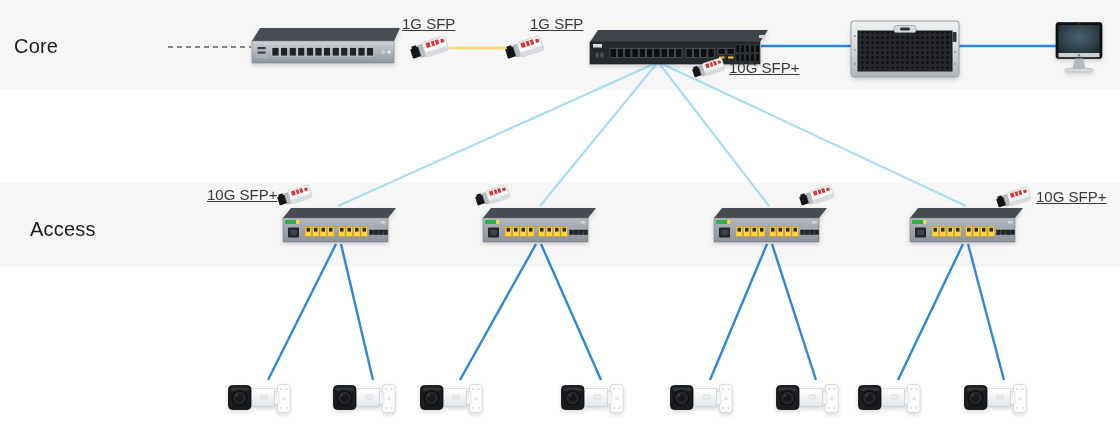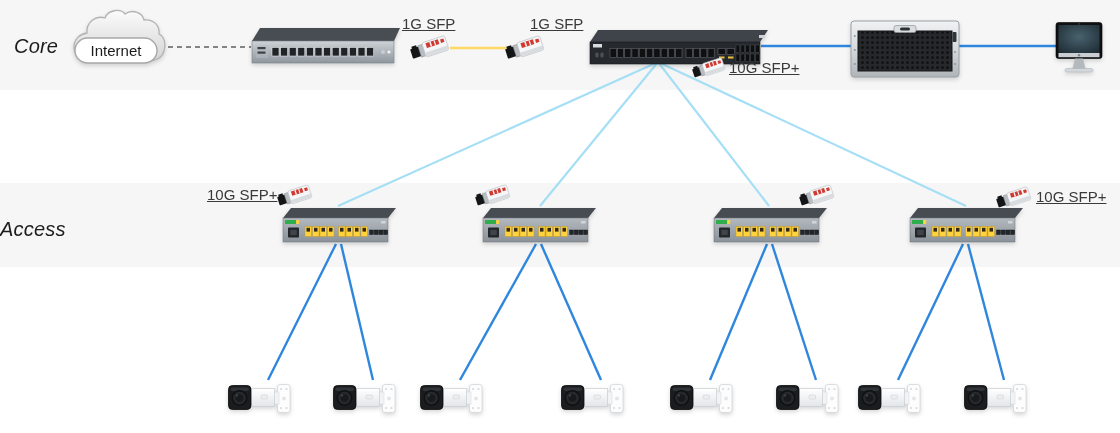--- a/index.html
+++ b/index.html
@@ -4,21 +4,21 @@
 <style>
   * { box-sizing: border-box; }
   html, body { margin: 0; padding: 0; background: #ffffff; }
   .canvas {
     position: relative; width: 1120px; height: 433px; background: #ffffff;
     font-family: "Liberation Sans", sans-serif; overflow: hidden;
   }
   .band { position: absolute; left: 0; width: 1120px; background: #f6f6f7; }
   .band-core { top: 0; height: 90px; }
   .band-access { top: 183px; height: 84px; }
-  .row-label { position: absolute; font-size: 20px; color: #1c1c1c; letter-spacing: .2px; font-style: italic; }
+  .row-label { position: absolute; font-size: 20px; color: #1c1c1c; letter-spacing: .2px; }
   .links { position: absolute; left: 0; top: 0; }
   .node { position: absolute; }
   .node svg { display: block; width: 100%; height: 100%; overflow: visible; }
   .sfp { transform: rotate(-18deg); }
   .sfp-label { position: absolute; font-size: 15px; color: #3a3a3a; white-space: nowrap; text-decoration: underline; }
   .cloud-text { font-size: 15px; fill: #1b1b1b; text-anchor: middle; font-family: "Liberation Sans", sans-serif; }
   .shadow { filter: drop-shadow(0 2px 2px rgba(0,0,0,0.16)); }
 </style>
 </head>
 <body>
@@ -237,28 +237,22 @@
       <line x1="536" y1="244" x2="460" y2="380"></line>
       <line x1="541" y1="244" x2="601" y2="380"></line>
       <line x1="767" y1="244" x2="710" y2="380"></line>
       <line x1="772" y1="244" x2="816" y2="380"></line>
       <line x1="963" y1="244" x2="898" y2="380"></line>
       <line x1="968" y1="244" x2="1004" y2="380"></line>
     </g>
   </svg>
 
   <div class="row-label" style="left:14px; top:35px">Core</div>
-  <div class="row-label" style="left:0; top:218px">Access</div>
-
-  <div class="node shadow" style="left:72px; top:7px; width:96px; height:62px">
-    <svg viewBox="0 0 96 62">
-      <use href="#cloud-shape"></use>
-      <text class="cloud-text" x="44" y="48.5">Internet</text>
-    </svg>
-  </div>
+  <div class="row-label" style="left:30px; top:218px">Access</div>
+
 
   <div class="node shadow" style="left:248px; top:24px; width:152px; height:42px">
     <svg viewBox="0 0 152 42">
         <use href="#router-shape"></use>
       </svg>
   </div>
 
   <div class="sfp-label" style="left:402px; top:15px">1G SFP</div>
   <div class="node sfp" style="left:410px; top:36px; width:40px; height:20px">
     <svg viewBox="0 0 40 20">

